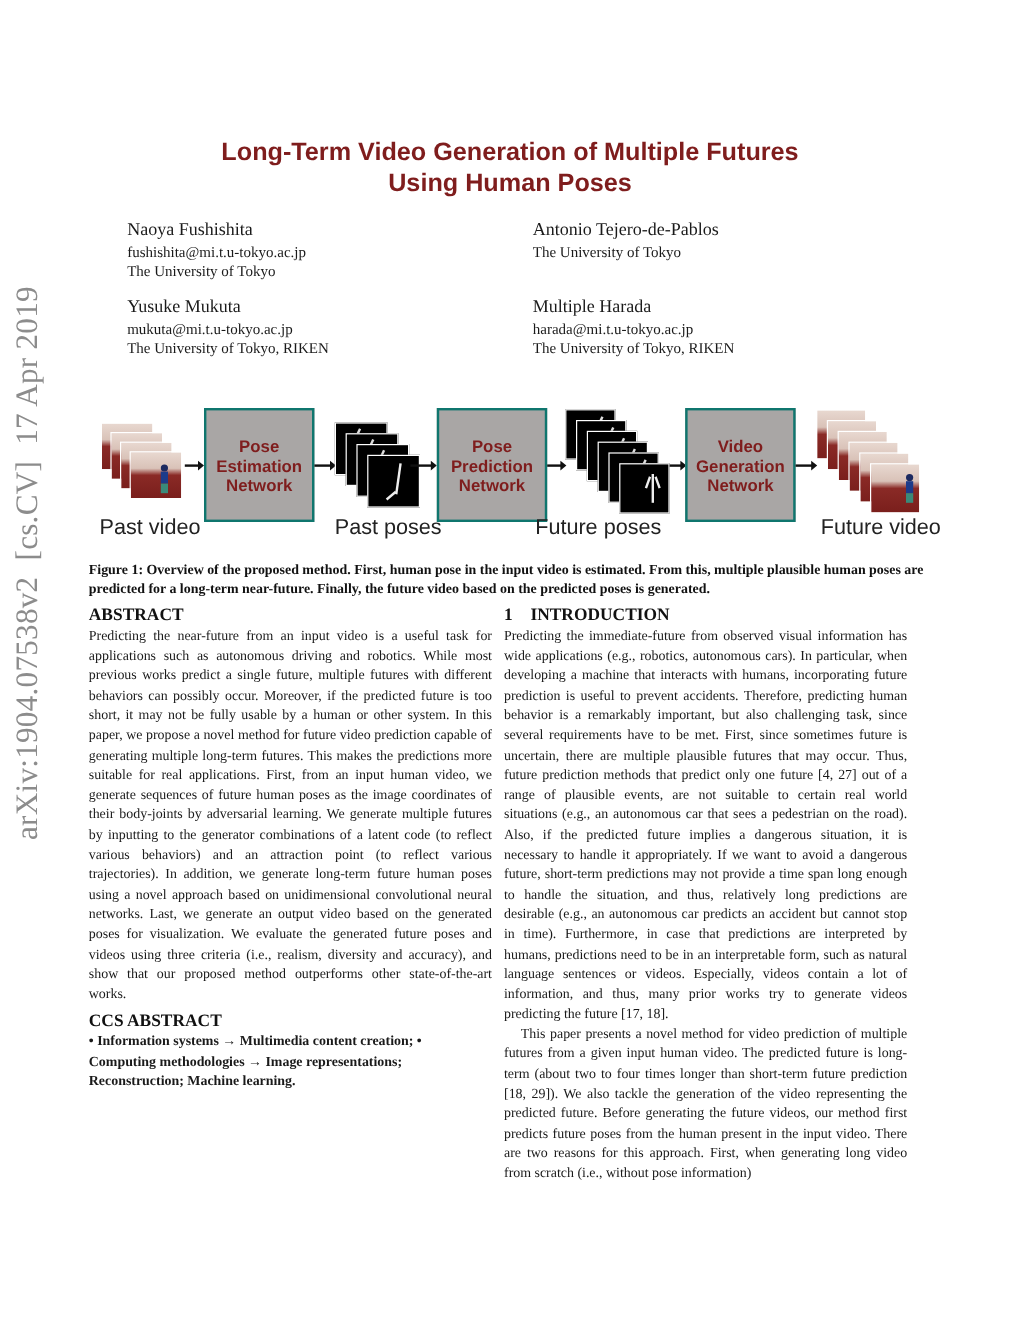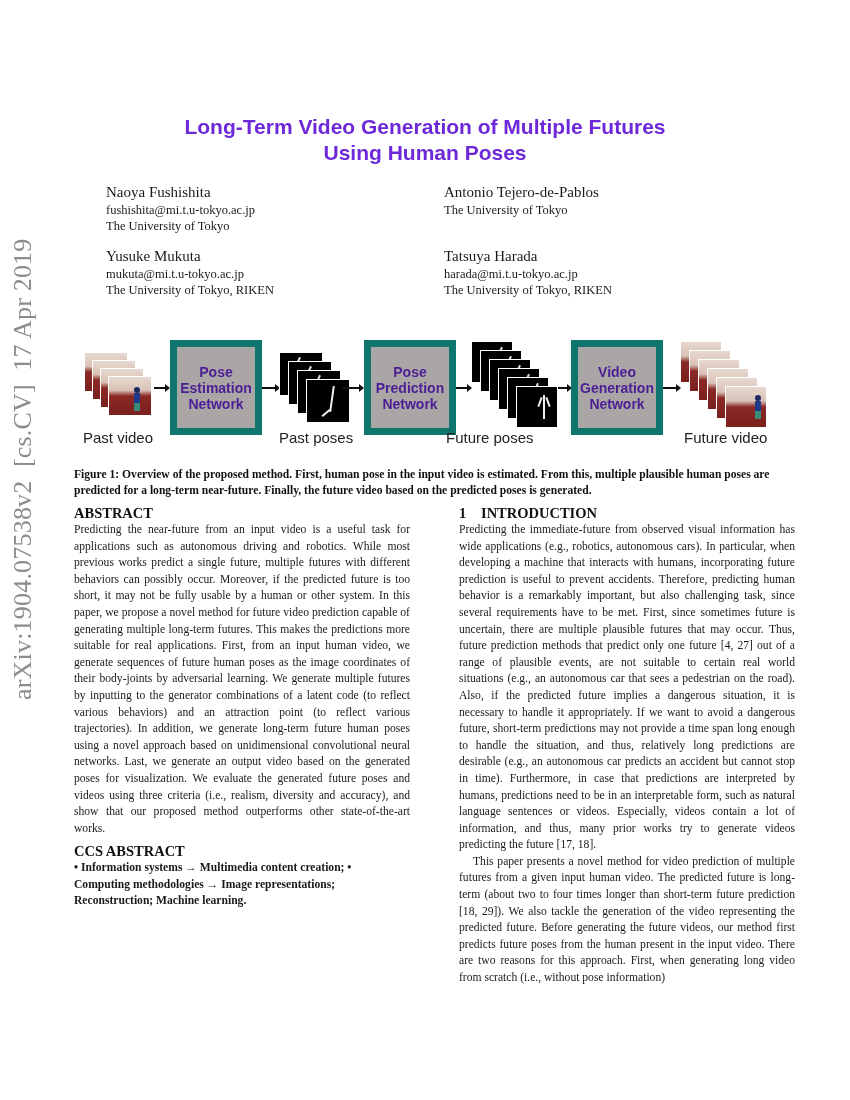--- a/index.html
+++ b/index.html
@@ -8,59 +8,59 @@
   .arxiv-stamp {
     position: absolute; left: 8px; top: 700px;
     transform-origin: 0 0; transform: rotate(-90deg);
     font-family: "Liberation Serif", serif; font-size: 26px; color: #8c8c8c;
     white-space: pre; letter-spacing: 0.2px;
   }
 
   .title {
     position: absolute; left: 0; top: 114px; width: 850px; text-align: center;
     font-family: "Liberation Sans", "DejaVu Sans", sans-serif; font-weight: bold;
-    font-size: 21px; line-height: 26px; color: #6d28d9;
+    font-size: 21px; line-height: 26px; color: #7f1d1d;
   }
 
   .author { position: absolute; width: 300px; text-align: left; font-size: 12.5px; line-height: 16px; }
   .author .name { font-size: 15px; line-height: 20px; }
   .a1 { left: 106px; top: 182px; }
   .a2 { left: 444px; top: 182px; }
   .a3 { left: 106px; top: 246px; }
   .a4 { left: 444px; top: 246px; }
 
   
   .figure { position: absolute; left: 78px; top: 335px; width: 700px; height: 115px; }
   .frame { position: absolute; border: 1px solid #fff; box-sizing: border-box; }
   .vid { background: linear-gradient(180deg, #e8d8d0 0%, #d9c2b8 35%, #8a2a26 50%, #7a1f1c 100%); }
   .pose { background: #000; }
   .netbox {
     position: absolute; top: 5px; width: 92px; height: 95px; background: #a9a6a5;
-    border: 7px solid #0f766e; box-sizing: border-box;
+    border: 2px solid #0f766e; box-sizing: border-box;
     display: flex; align-items: center; justify-content: center; text-align: center;
-    font-family: "Liberation Sans", sans-serif; font-weight: bold; font-size: 14px; line-height: 16px; color: #4c1d95;
+    font-family: "Liberation Sans", sans-serif; font-weight: bold; font-size: 14px; line-height: 16px; color: #7f1d1d;
   }
   .arrow { position: absolute; height: 2px; background: #111; }
   .arrow::after { content: ""; position: absolute; right: -4px; top: -3px; border-left: 5px solid #111; border-top: 4px solid transparent; border-bottom: 4px solid transparent; }
-  .flabel { position: absolute; top: 94px; font-family: "Liberation Sans", sans-serif; font-size: 15px; color: #222; white-space: nowrap; }
+  .flabel { position: absolute; top: 94px; font-family: "Liberation Sans", sans-serif; font-size: 18px; color: #222; white-space: nowrap; }
   .stick { position: absolute; width: 2px; background: #eee; }
   .dash { position: absolute; width: 2px; height: 5px; background: #ddd; transform: rotate(25deg); }
   .person { position: absolute; width: 8px; height: 24px; }
   .person .head { position: absolute; left: 1px; top: 0; width: 6px; height: 6px; border-radius: 50%; background: #1c2a60; }
   .person .body { position: absolute; left: 1px; top: 6px; width: 6px; height: 10px; background: #1d3b8a; }
   .person .legs { position: absolute; left: 1px; top: 16px; width: 6px; height: 8px; background: #3a8a7a; }
 
   .caption {
     position: absolute; left: 74px; top: 467px; width: 702px;
     font-size: 11.6px; line-height: 16px; font-weight: bold; color: #111;
   }
 
   .col { position: absolute; width: 336px; font-size: 11.6px; line-height: 16.6px; text-align: justify; color: #1a1a1a; }
   .col-left { left: 74px; }
-  .col-right { left: 459px; }
+  .col-right { left: 420px; }
   .sec-head { font-weight: bold; font-size: 14.5px; line-height: 18px; color: #111; }
   .sec-head .num { display: inline-block; width: 22px; }
   .para { margin: 0; hyphens: auto; }
   .para.indent { text-indent: 14px; }
   .ccs { font-weight: bold; }
 </style>
 </head>
 <body>
 
 <div class="arxiv-stamp">arXiv:1904.07538v2  [cs.CV]  17 Apr 2019</div>
@@ -78,21 +78,21 @@
 <div class="author a2">
   <div class="name">Antonio Tejero-de-Pablos</div>
   <div>The University of Tokyo</div>
 </div>
 <div class="author a3">
   <div class="name">Yusuke Mukuta</div>
   <div>mukuta@mi.t.u-tokyo.ac.jp</div>
   <div>The University of Tokyo, RIKEN</div>
 </div>
 <div class="author a4">
-  <div class="name">Tatsuya Harada</div>
+  <div class="name">Multiple Harada</div>
   <div>harada@mi.t.u-tokyo.ac.jp</div>
   <div>The University of Tokyo, RIKEN</div>
 </div>
 
 <div class="figure">
 
   <div>
     <div class="frame vid" style="left:6px; top:17px; width:44px; height:40px;"></div>
     <div class="frame vid" style="left:14px; top:25px; width:44px; height:40px;"></div>
     <div class="frame vid" style="left:22px; top:33px; width:44px; height:40px;"></div>

